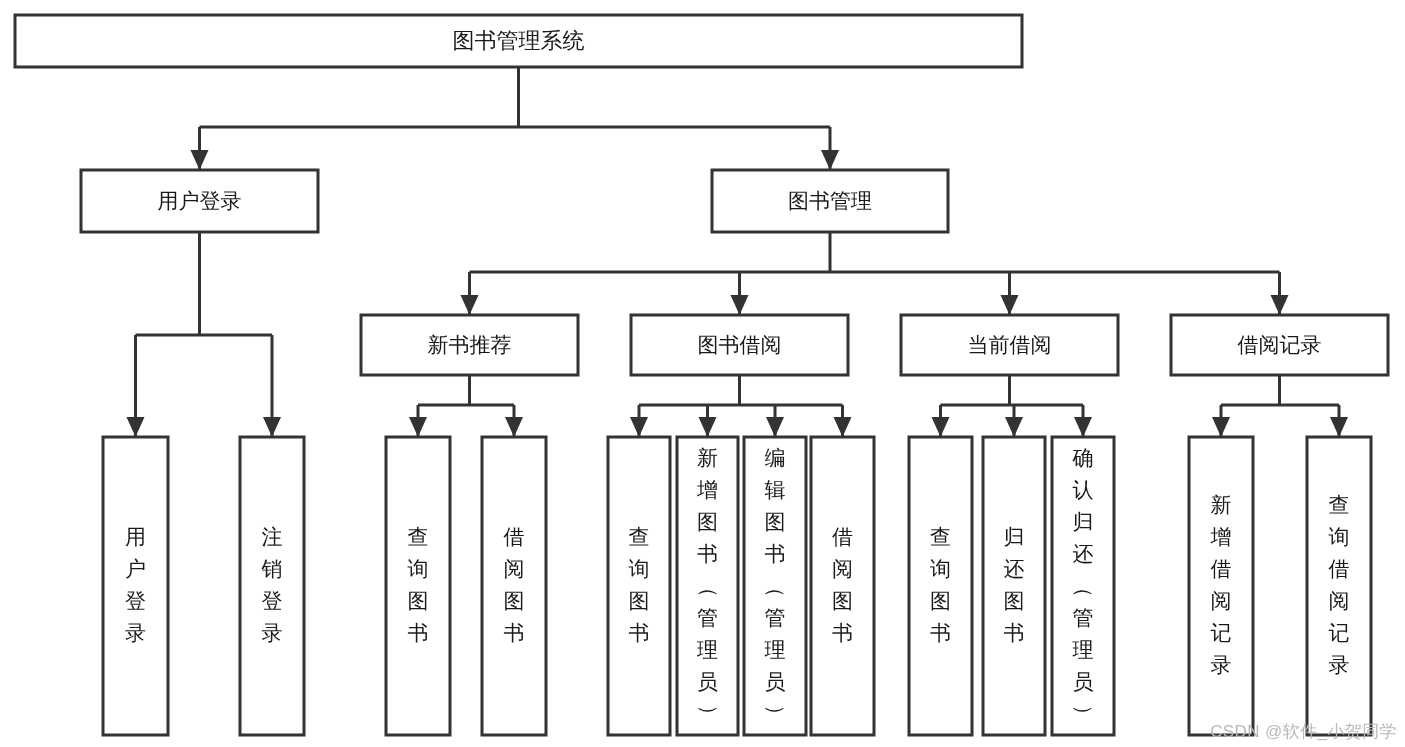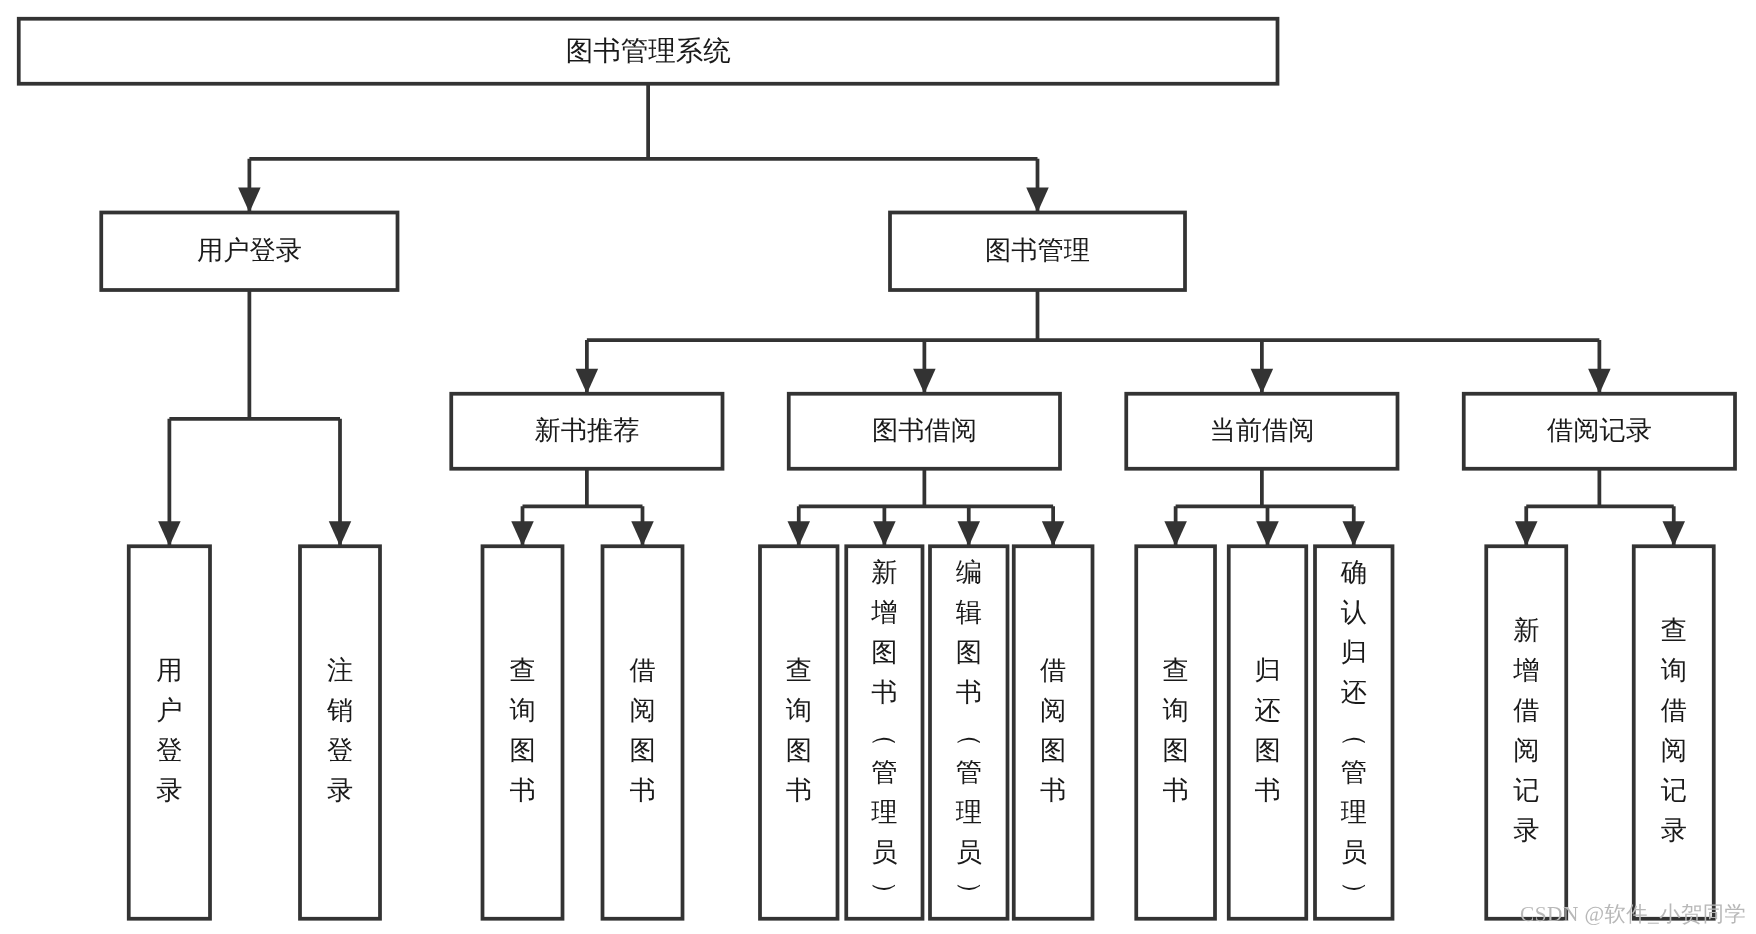--- a/index.html
+++ b/index.html
@@ -53,21 +53,21 @@
     fill: none;
   }
   .arrow-head {
     fill: #333333;
     stroke: none;
   }
   .watermark {
     position: absolute;
     right: 8px;
     bottom: 4px;
-    font-family: Liberation Serif, serif;
+    font-family: Liberation Sans, sans-serif;
     font-size: 17px;
     color: #b8b8b8;
     white-space: nowrap;
     letter-spacing: 0.4px;
   }
 </style>
 </head>
 <body>
 
 <div id="diagram-root">

